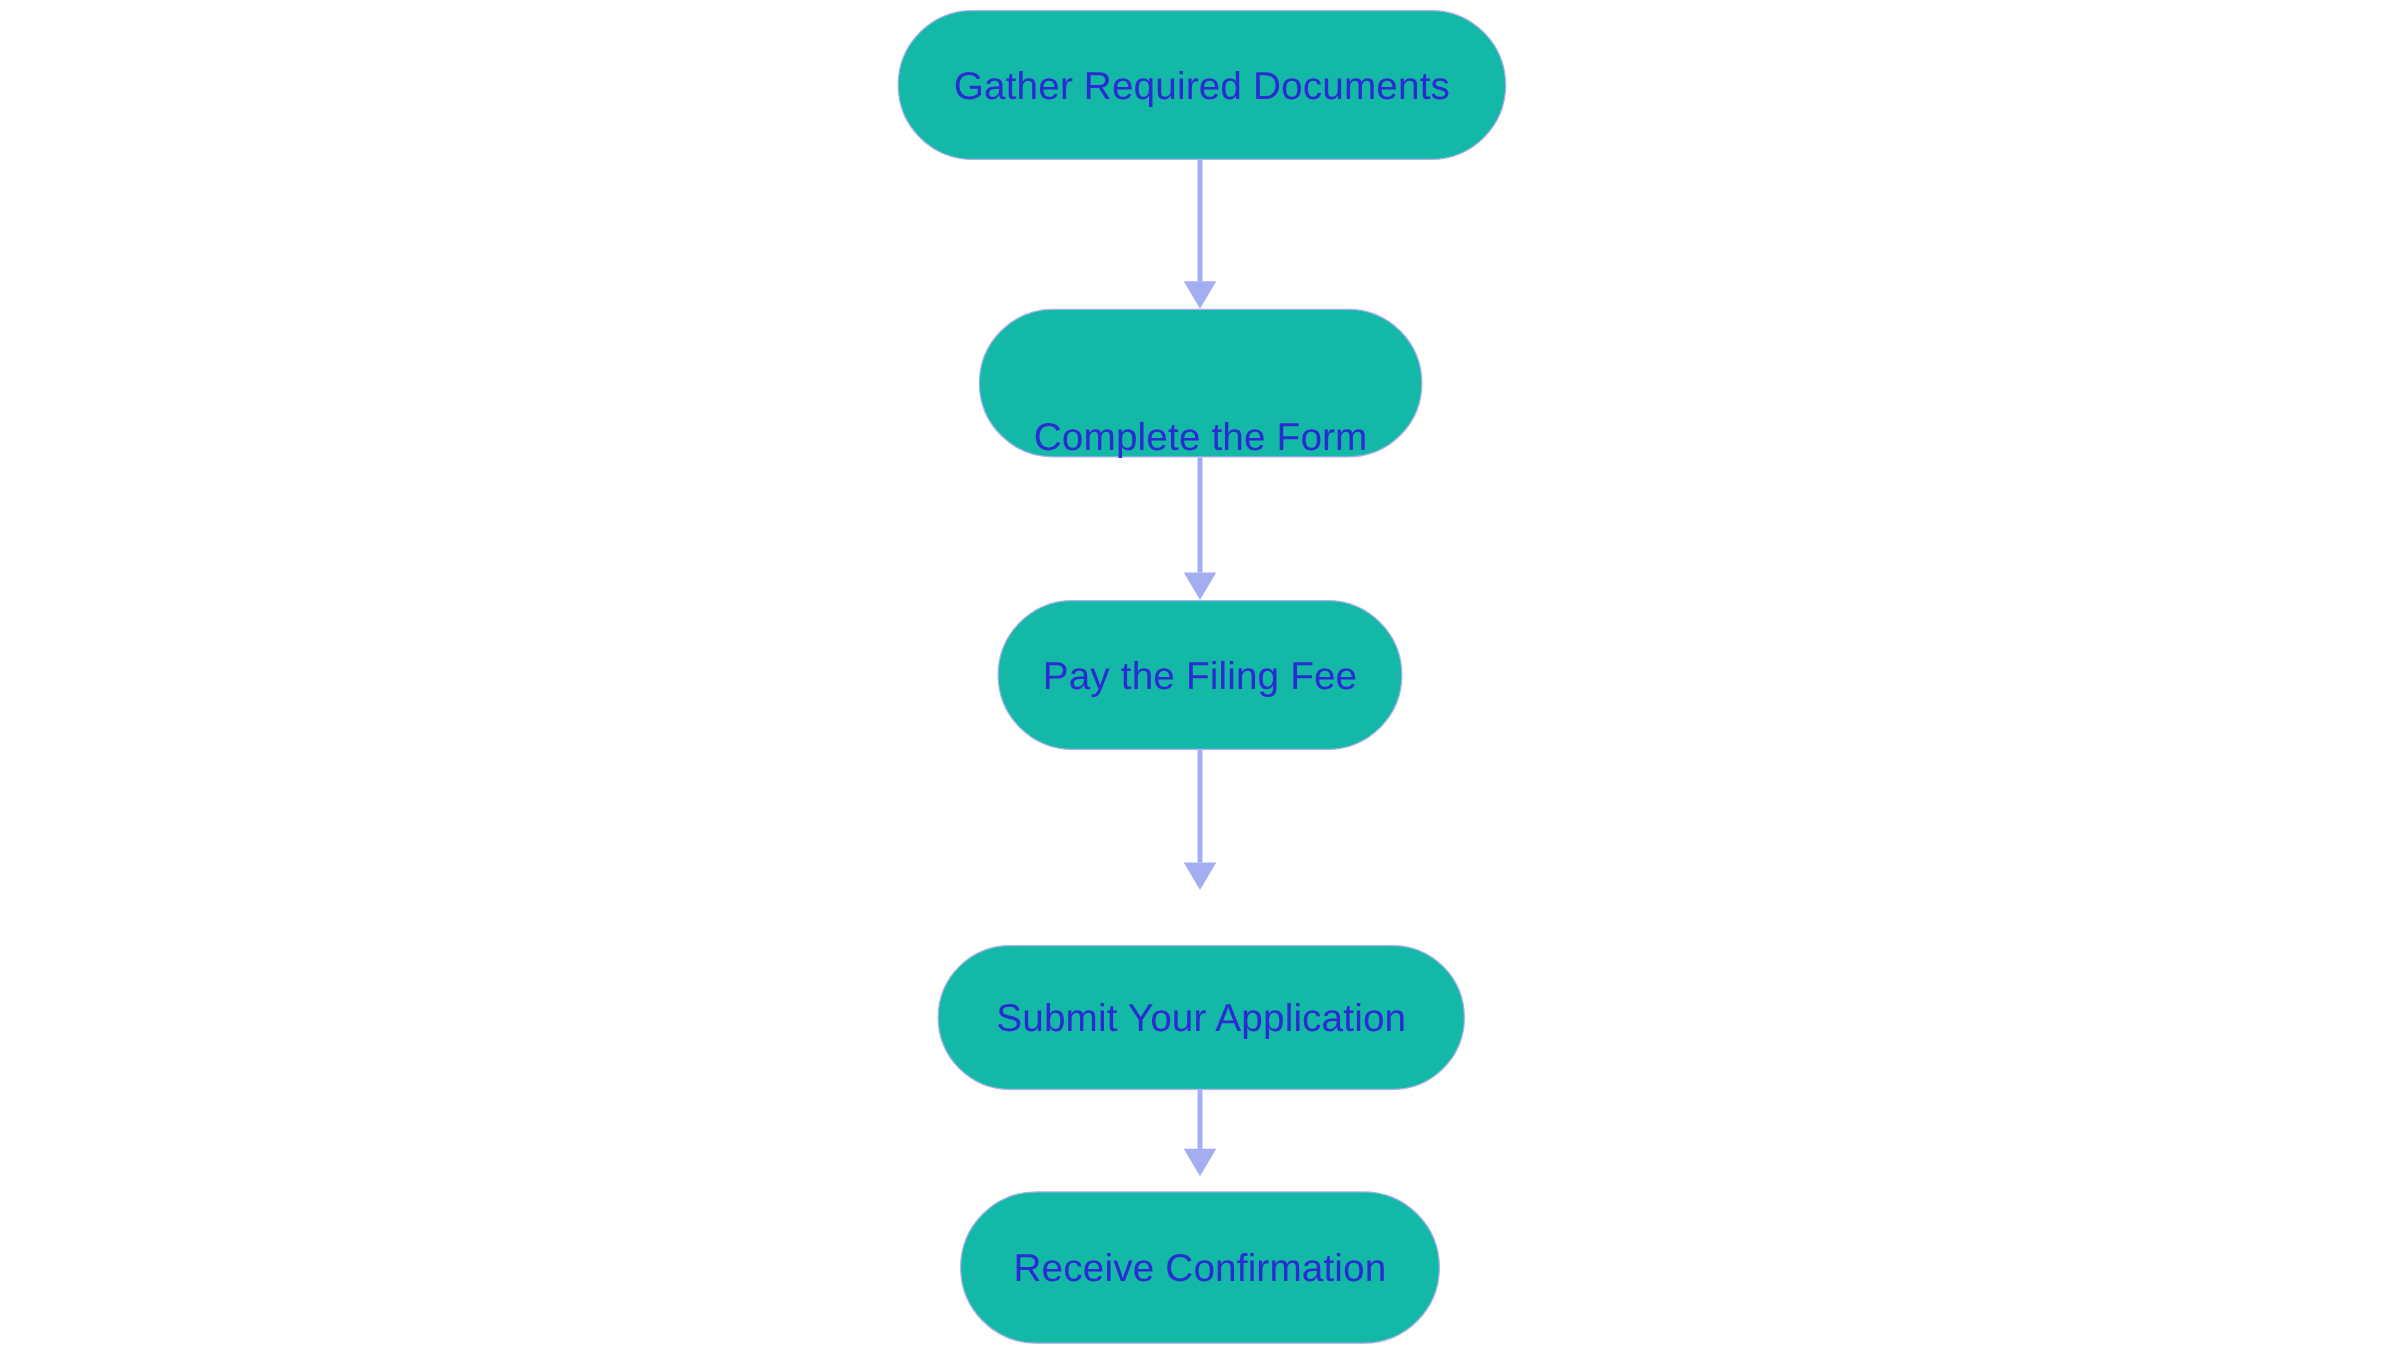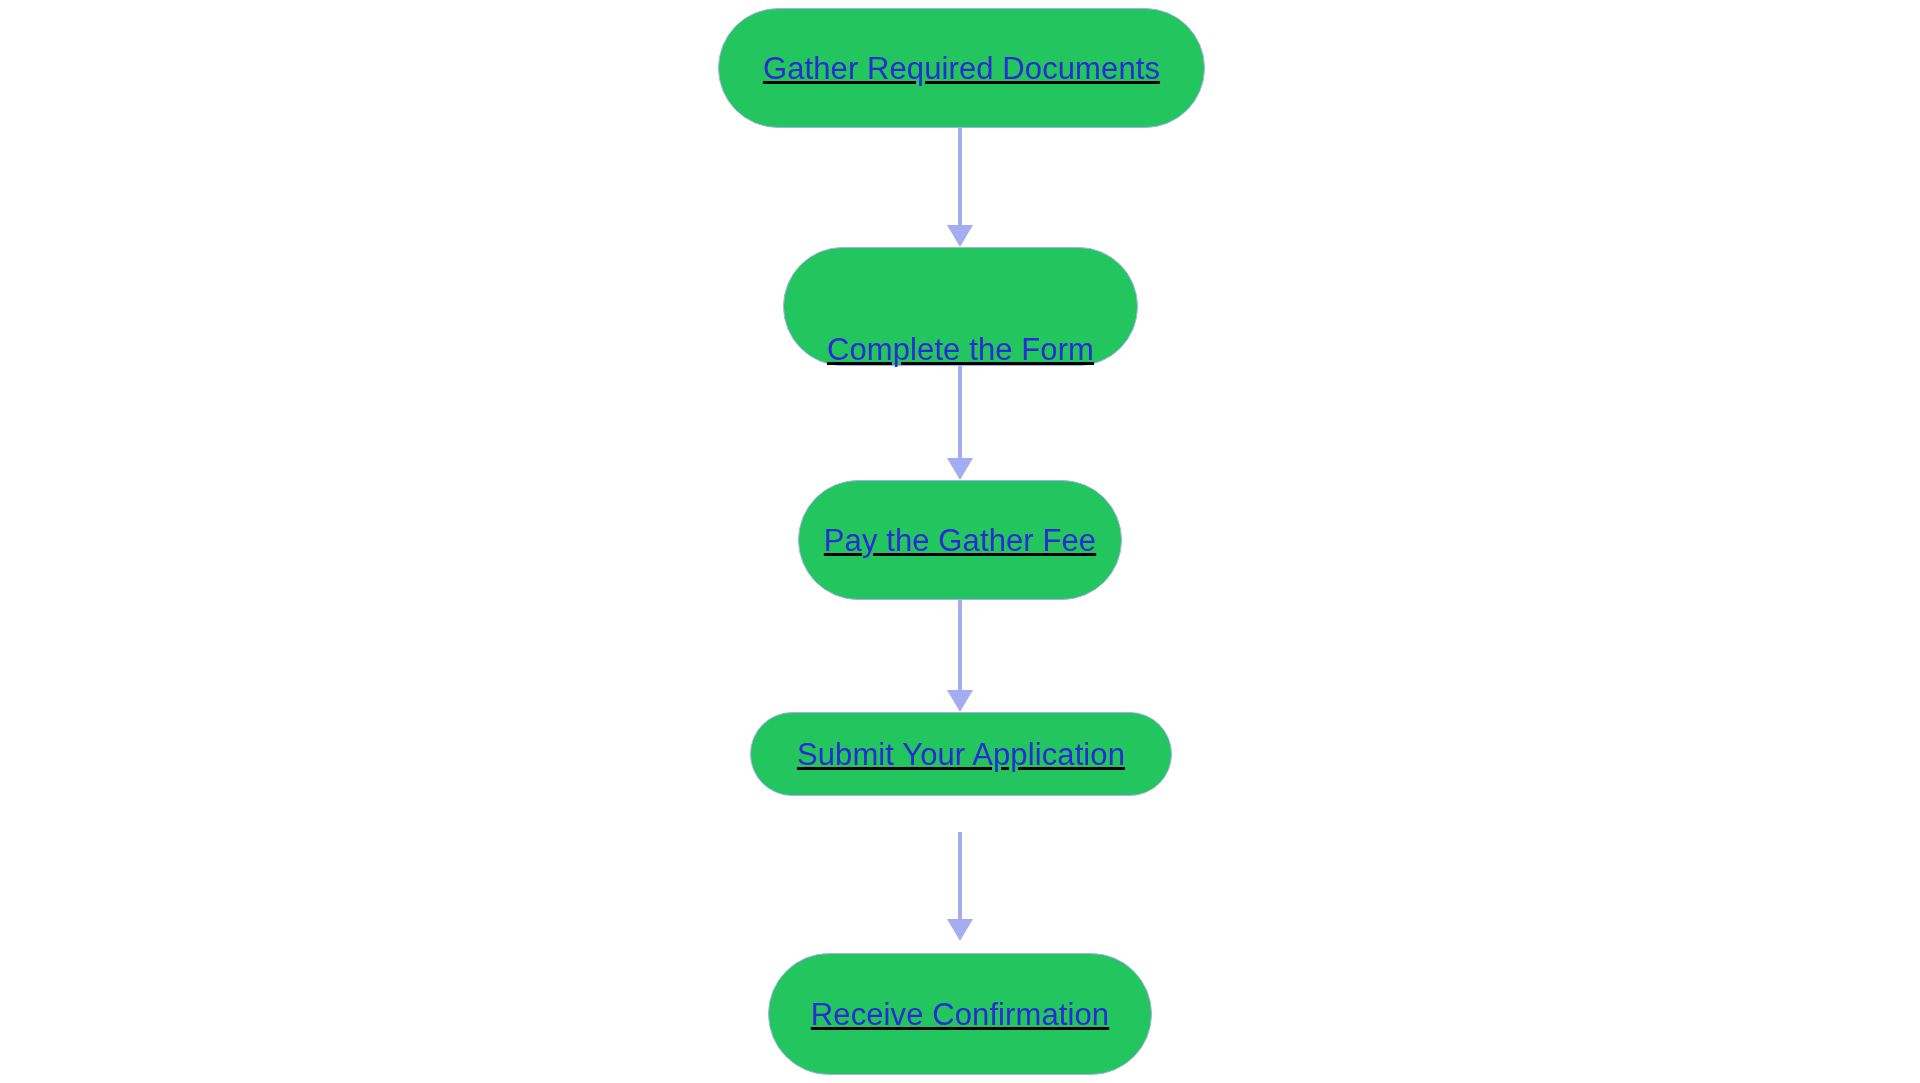--- a/index.html
+++ b/index.html
@@ -21,41 +21,40 @@
     background: #ffffff;
   }
 
   
   .node {
     position: absolute;
     box-sizing: border-box;
     display: flex;
     align-items: center;
     justify-content: center;
-    background: #22c55e;
+    background: #14b8a6;
     border: 1.6px solid #a8aeee;
     border-radius: 9999px;
     z-index: 2;
-    text-decoration: underline;
   }
   .node-label {
     color: #2b2bd4;
     font-size: 31px;
     font-weight: 400;
     letter-spacing: 0.1px;
     line-height: 1;
     white-space: nowrap;
     text-align: center;
     font-family: "Liberation Sans", "DejaVu Sans", sans-serif;
   }
 
   #node-1 { left: 718px;  top: 8px;   width: 487px; height: 120px; }
   #node-2 { left: 783px;  top: 247px; width: 355px; height: 119px; align-items: flex-end; }
   #node-3 { left: 798px;  top: 480px; width: 324px; height: 120px; }
-  #node-4 { left: 750px;  top: 712px; width: 422px; height: 84px; }
+  #node-4 { left: 750px;  top: 756px; width: 422px; height: 116px; }
   #node-5 { left: 768px;  top: 941px; width: 384px; height: 122px; margin-top: 12px; }
 
   
   .connector {
     position: absolute;
     z-index: 1;
   }
   .connector-line {
     position: absolute;
     left: 0;
@@ -110,21 +109,21 @@
   <div class="node" id="node-2">
     <span class="node-label">Complete the Form</span>
   </div>
 
   <div class="connector" id="connector-2">
     <div class="connector-line"></div>
     <div class="connector-arrowhead"></div>
   </div>
 
   <div class="node" id="node-3">
-    <span class="node-label">Pay the Gather Fee</span>
+    <span class="node-label">Pay the Filing Fee</span>
   </div>
 
   <div class="connector" id="connector-3">
     <div class="connector-line"></div>
     <div class="connector-arrowhead"></div>
   </div>
 
   <div class="node" id="node-4">
     <span class="node-label">Submit Your Application</span>
   </div>

